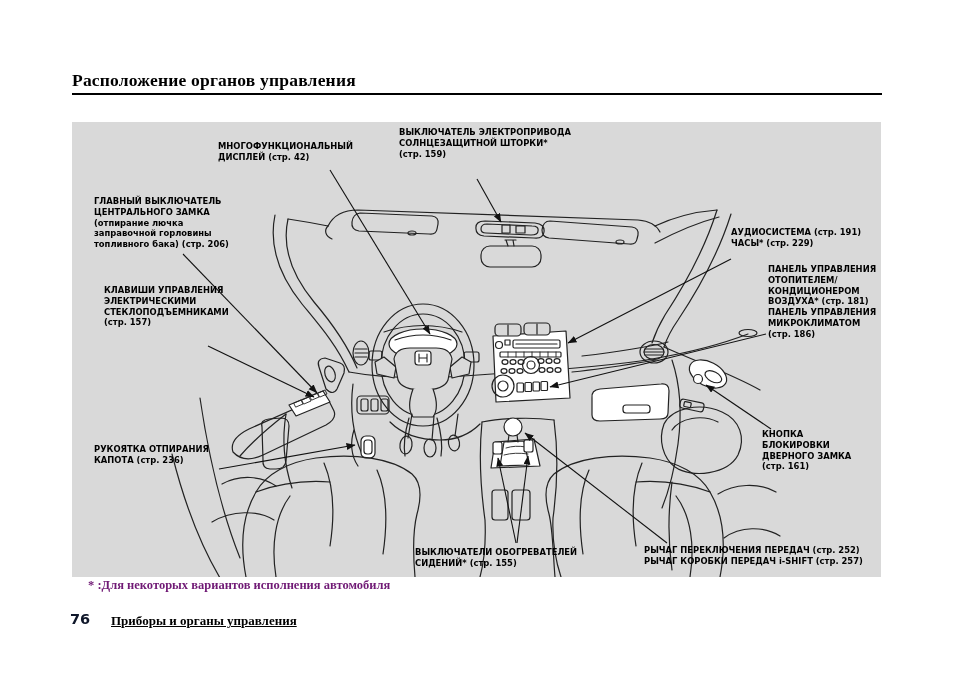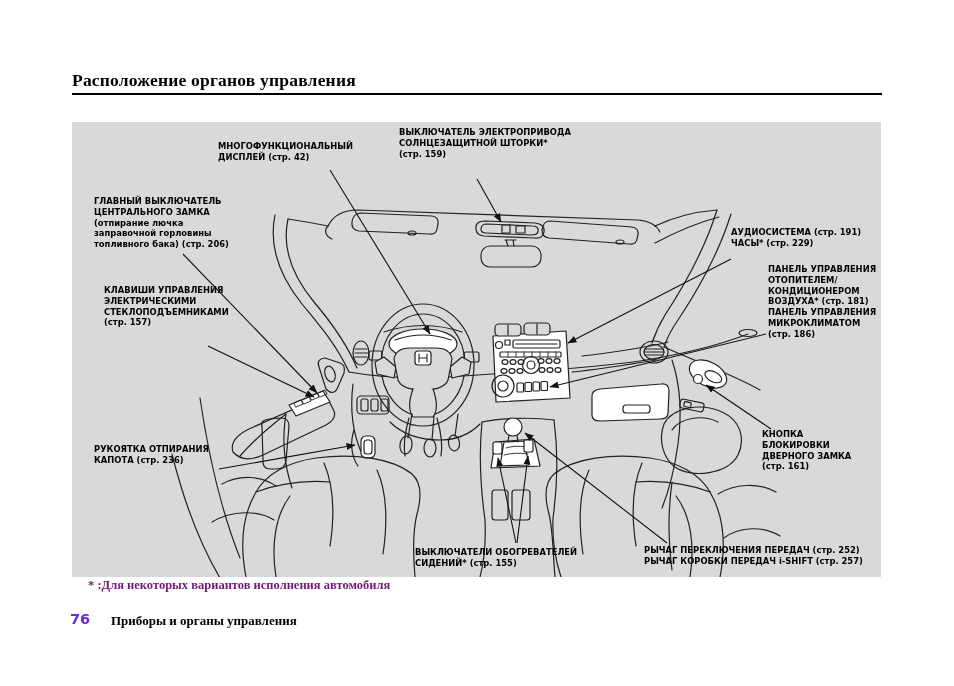--- a/index.html
+++ b/index.html
@@ -16,22 +16,22 @@
   .l2{left:399px;top:127px}
   .l3{left:94px;top:196px}
   .l4{left:731px;top:227px}
   .l5{left:768px;top:264px}
   .l6{left:104px;top:285px}
   .l7{left:94px;top:444px}
   .l8{left:415px;top:547px}
   .l9{left:644px;top:545px}
   .l10{left:762px;top:429px}
   .footnote{position:absolute;left:72px;top:578px;font:bold 12.5px "Liberation Serif",serif;color:#701a75;margin-left:16px;}
-  .pageno{position:absolute;left:70px;top:611px;font:bold 14.5px "DejaVu Sans",sans-serif;color:#6d28d9;}
-  .section{position:absolute;left:111px;top:613px;font:bold 13px "Liberation Serif",serif;color:#000;}
+  .pageno{position:absolute;left:70px;top:611px;font:bold 14.5px "DejaVu Sans",sans-serif;color:#0f172a;}
+  .section{position:absolute;left:111px;top:613px;font:bold 13px "Liberation Serif",serif;color:#000;text-decoration:underline;}
 </style>
 </head>
 <body>
 
 <h1 class="title">Расположение органов управления</h1>
 <div class="rule"></div>
 
 <div class="diagram">
   <svg width="809" height="455" viewBox="0 0 809 455">
     <defs>

